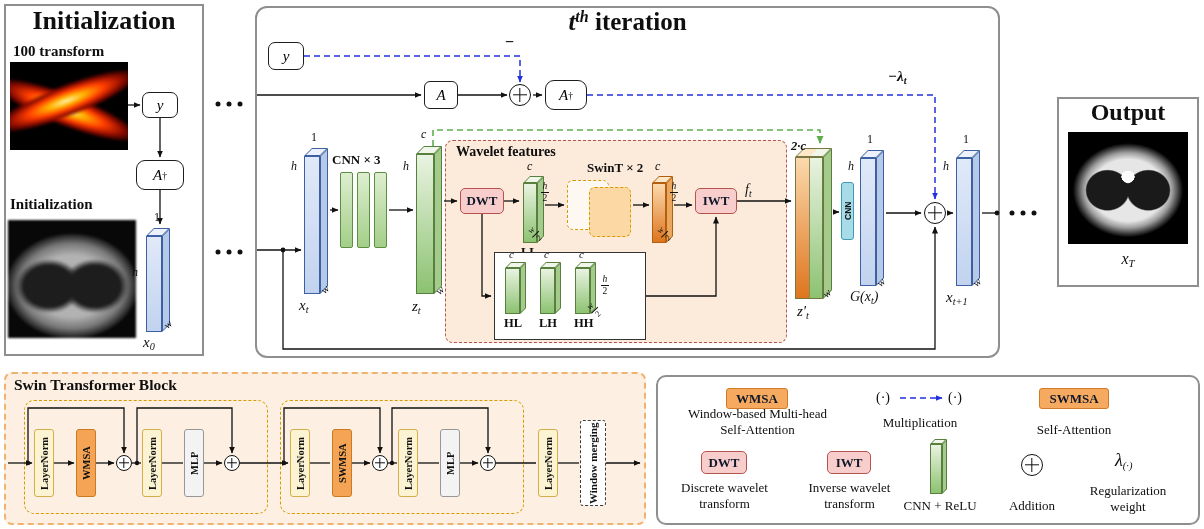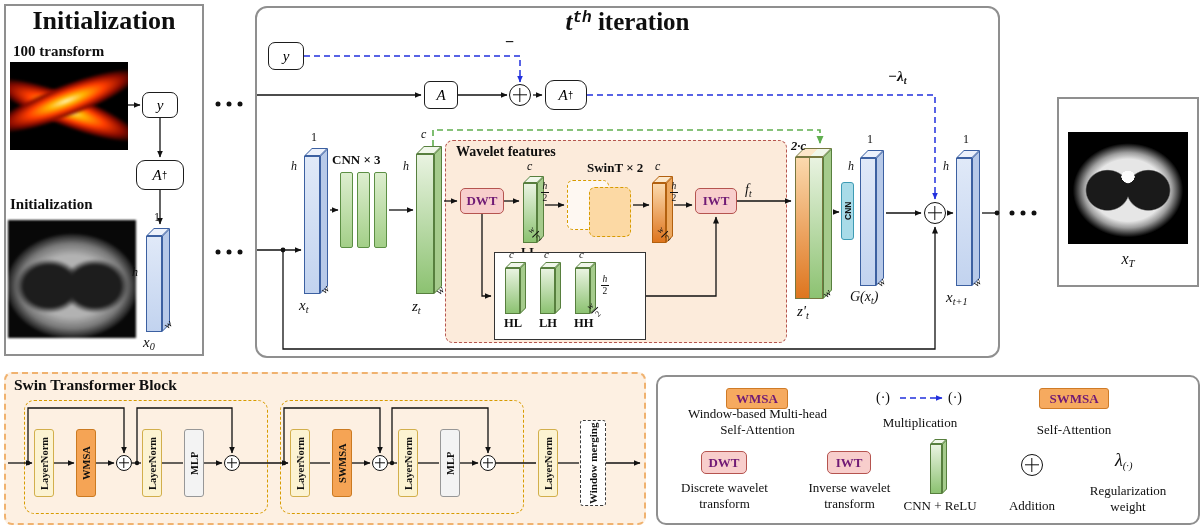--- a/index.html
+++ b/index.html
@@ -7,25 +7,25 @@
           font-family:"Liberation Serif",serif;}
   .panel{position:absolute;background:#fff;border:2px solid #8f8f8f;box-sizing:border-box;}
   .t{position:absolute;font-family:"Liberation Serif",serif;color:#0f0f0f;line-height:1.12;white-space:nowrap;}
   .c{text-align:center;}
   .b{font-weight:700;}
   .i{font-style:italic;}
   .rot{transform:rotate(-44deg);}
   .dim{font-size:12px;}
   .nm{font-size:15px;font-style:italic;}
   sub{font-size:68%;vertical-align:-0.3em;font-style:italic;}
-  sup{font-size:64%;vertical-align:0.5em;font-family:Liberation Mono, monospace;}
+  sup{font-size:64%;vertical-align:0.5em;}
   .rbox{position:absolute;display:flex;align-items:center;justify-content:center;background:#fff;
         border:1.4px solid #1d1d1d;border-radius:7px;font:italic 15px "Liberation Serif",serif;box-sizing:border-box;}
   .chip{position:absolute;display:flex;align-items:center;justify-content:center;
-        font:700 13px "Liberation Serif",serif;box-sizing:border-box;color:#701a75;}
+        font:700 13px "Liberation Serif",serif;box-sizing:border-box;color:#0f172a;}
   .chip.pink{background:#f8cecc;border:1.4px solid #b5544f;border-radius:5px;}
   .chip.or{background:#f6aa5f;border:1px solid #cf7b27;border-radius:3px;}
   .slab{position:absolute;}
   .slab .f,.slab .tp,.slab .sd{position:absolute;box-sizing:border-box;}
   .slab .tp{left:0;top:0;width:var(--w);height:var(--d);transform:skewX(-45deg);transform-origin:0 100%;}
   .slab .sd{left:var(--w);top:var(--d);width:var(--d);height:var(--h);transform:skewY(-45deg);transform-origin:0 0;}
   .slab .f{left:0;top:var(--d);width:var(--w);height:var(--h);}
   .slab.blue .f{background:linear-gradient(180deg,#e0e9f8,#c2d3ef);border:1.2px solid #3c60a1;}
   .slab.blue .tp{background:#ecf1fb;border:1.2px solid #3c60a1;}
   .slab.blue .sd{background:#b7c9e8;border:1.2px solid #3c60a1;}
@@ -260,20 +260,21 @@
   <div class="slab blue" style="left:956px;top:150px;--w:16px;--h:128px;--d:8px;">
       <span class="tp"></span>
       <span class="sd"></span>
       <span class="f"></span>
     </div>
   <span class="t dim" style="left:963px;top:133px;">1</span>
   <span class="t dim i" style="left:943px;top:160px;">h</span>
   <span class="t dim i rot" style="left:973px;top:276px;font-size:11px;">w</span>
   <span class="t nm" style="left:946px;top:289px;"><span>x</span><sub>t+1</sub></span>
 
+  <div class="t b c" style="left:1057px;top:99px;width:142px;font-size:24px;">Output</div>
   <div class="ct ct-out" style="left:1068px;top:132px;width:120px;height:112px;"></div>
   <div class="t c" style="left:1057px;top:250px;width:142px;font-size:16px;"><span class="i">x</span><sub>T</sub></div>
 
   <span class="t b" style="left:14px;top:376px;font-size:15.5px;">Swin Transformer Block</span>
   <div class="swblock" style="left:24px;top:400px;width:244px;height:114px;"></div>
   <div class="swblock" style="left:280px;top:400px;width:244px;height:114px;"></div>
 
   <div class="vbox vy" style="left:34px;top:429px;width:20px;height:68px;">
       <span>LayerNorm</span>
     </div>

